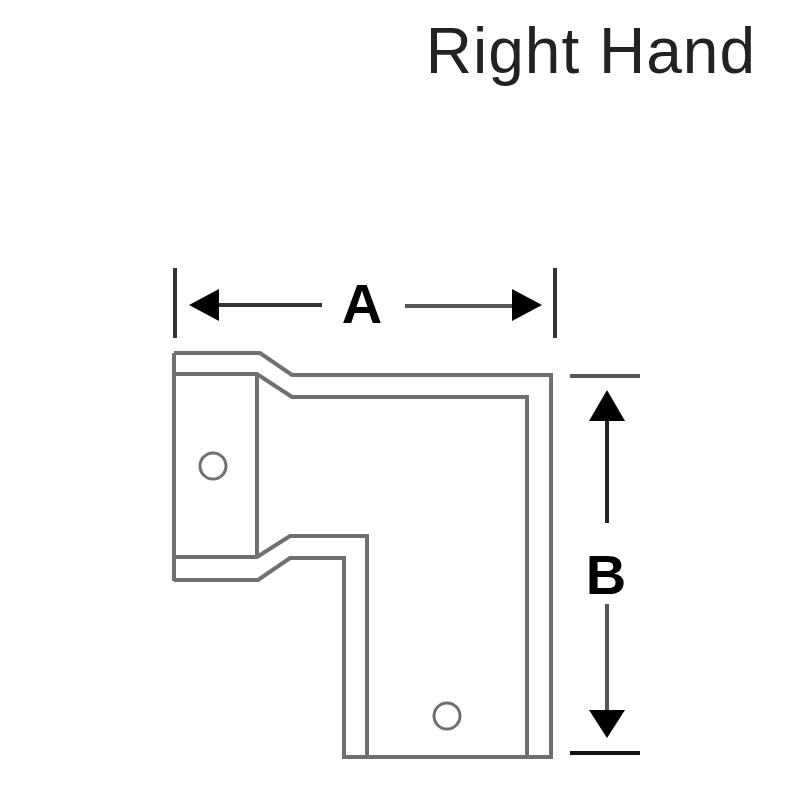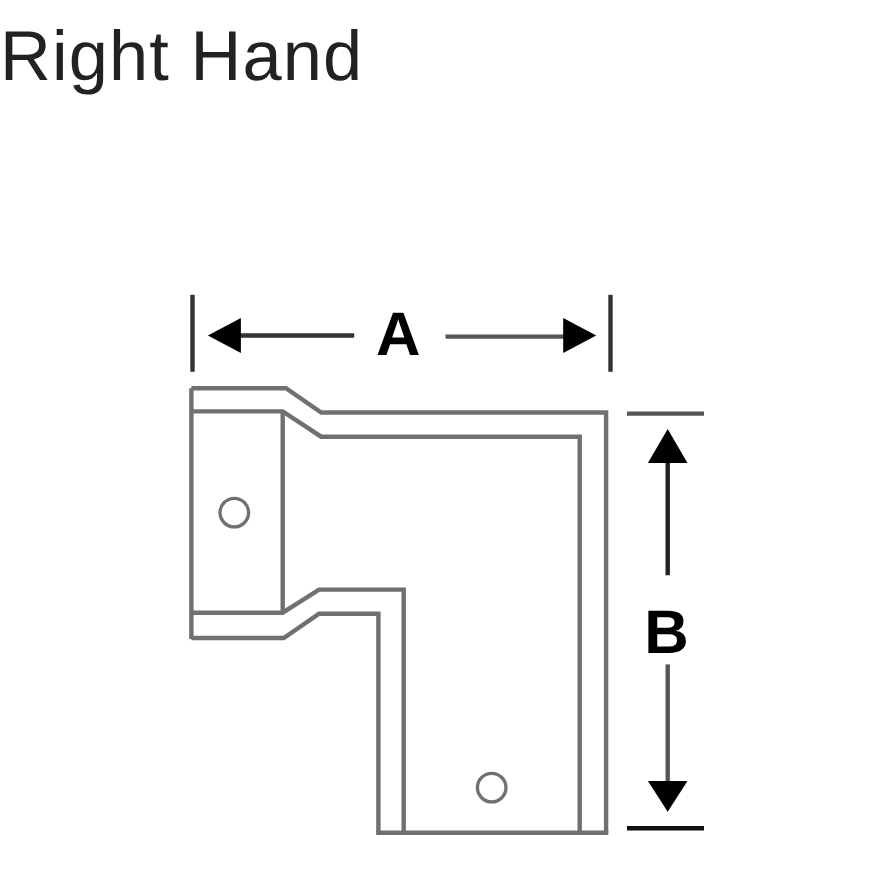--- a/index.html
+++ b/index.html
@@ -1,19 +1,19 @@
 <!DOCTYPE html>
 <html><head>
   <meta charset="utf-8">
   <style>
     html, body { margin: 0; padding: 0; background: #ffffff; }
     body { width: 800px; height: 800px; position: relative; overflow: hidden; }
     .title {
       position: absolute; left: 0; top: 14px; width: 756px;
-      text-align: left;
+      text-align: right;
       font-family: "Liberation Sans", sans-serif;
       font-size: 64px; font-weight: normal; color: #222222;
       letter-spacing: 1px;
     }
     svg.diagram { position: absolute; left: 0; top: 0; }
     .dim-label {
       font-family: "Liberation Sans", sans-serif;
       font-weight: bold; font-size: 56px; fill: #000000;
     }
   </style>

